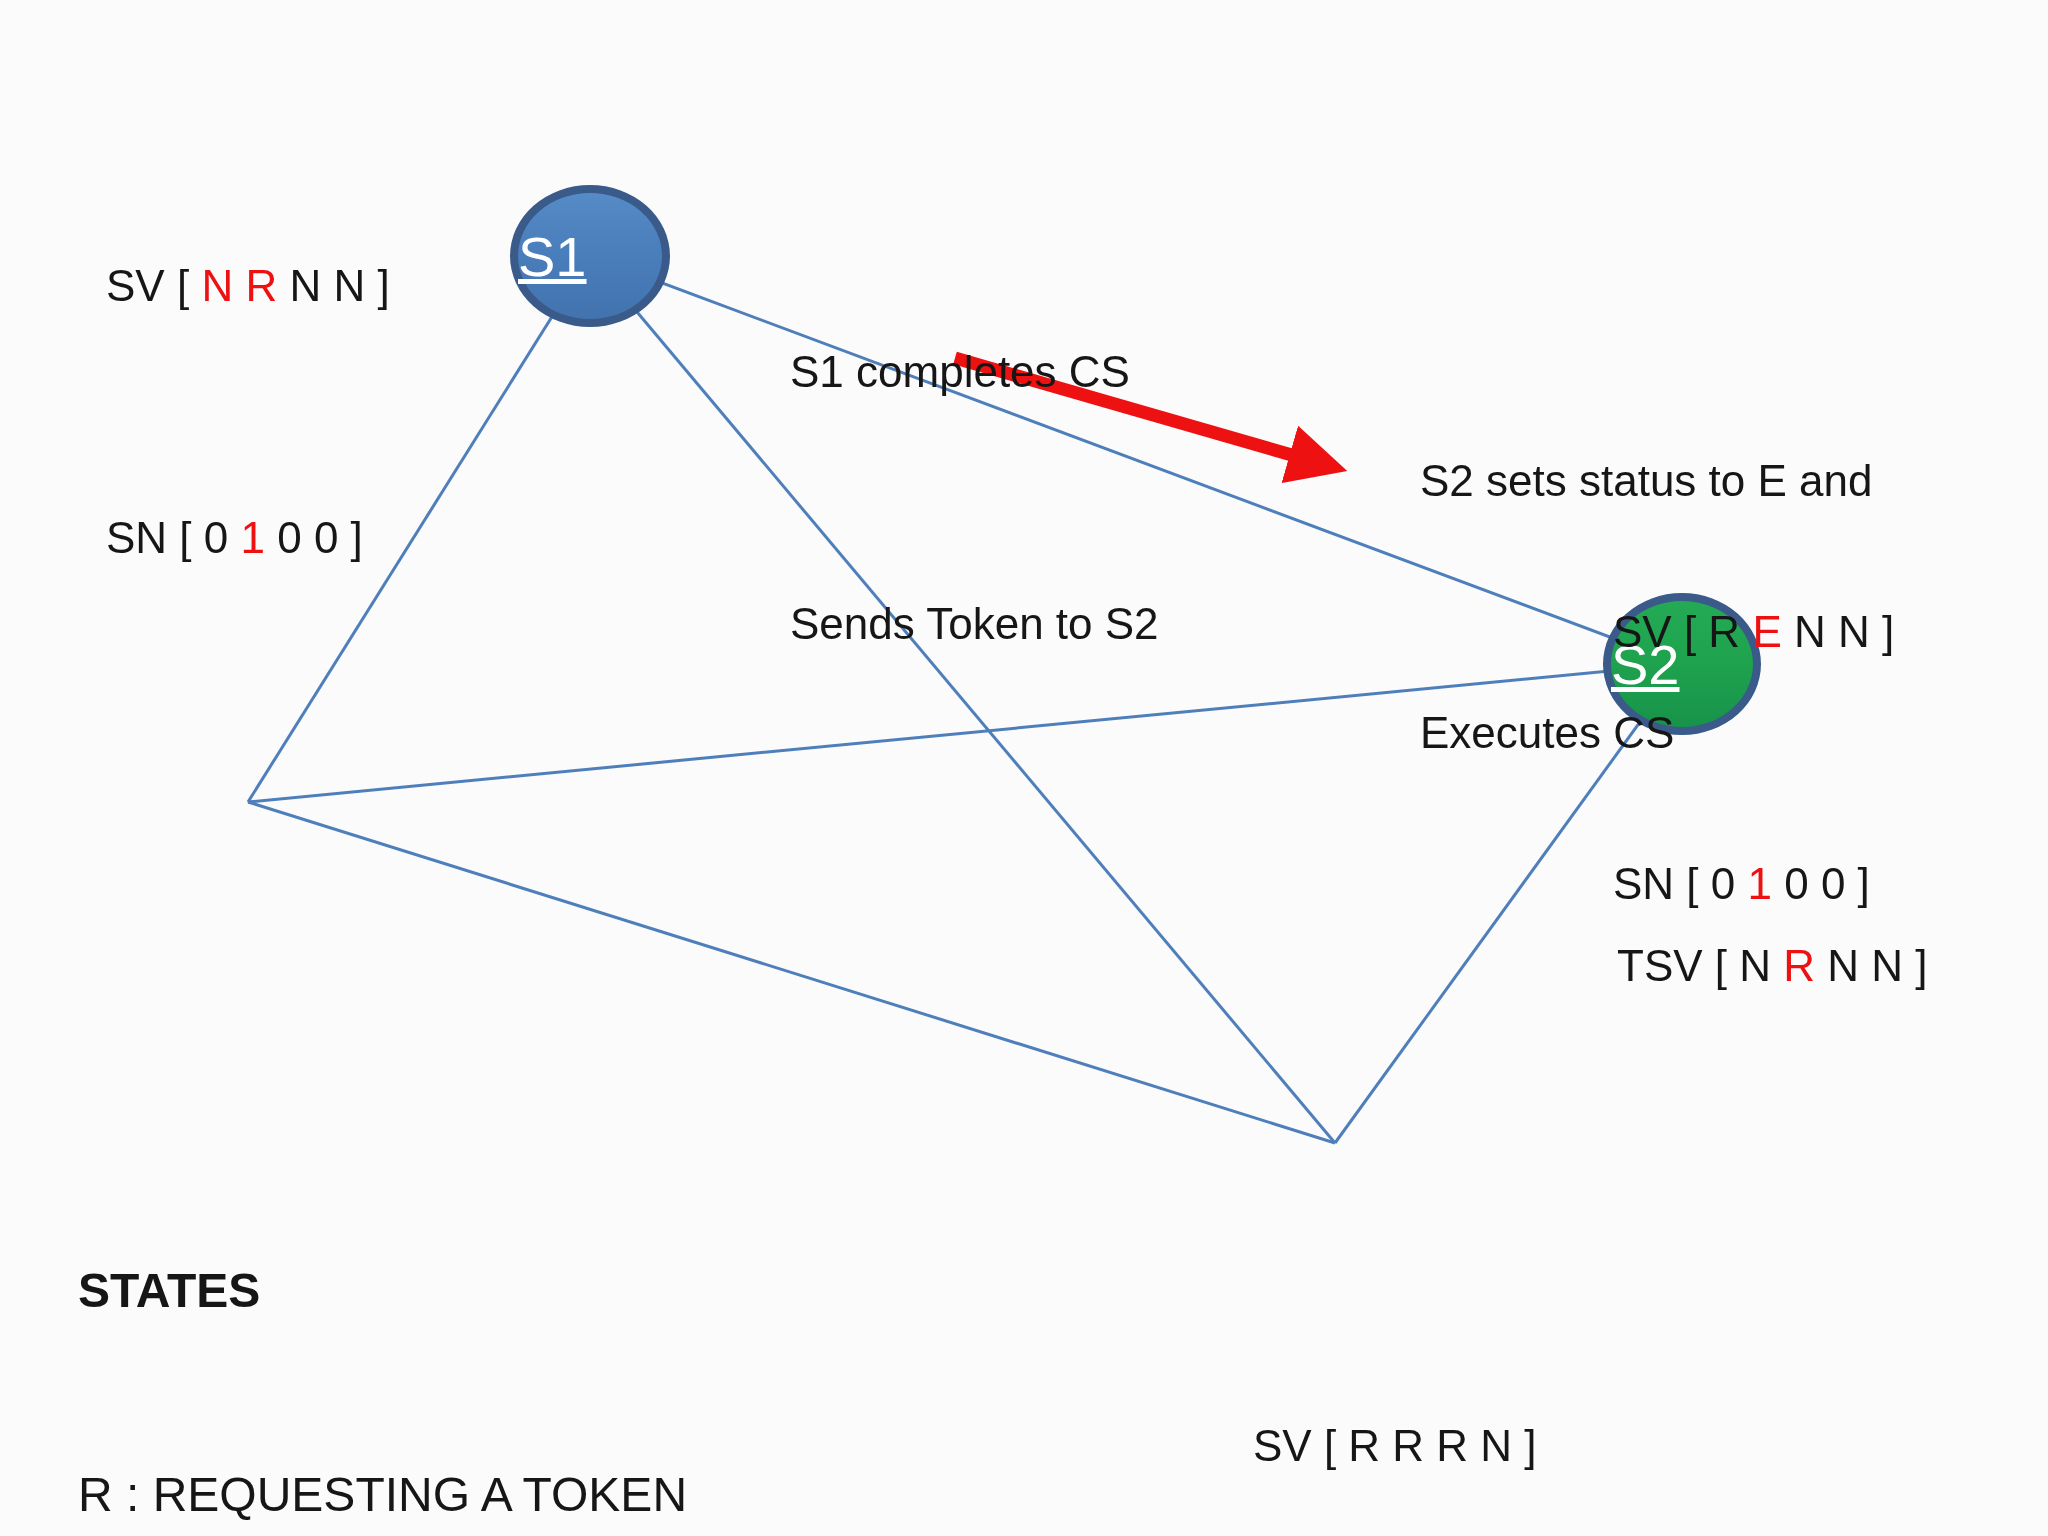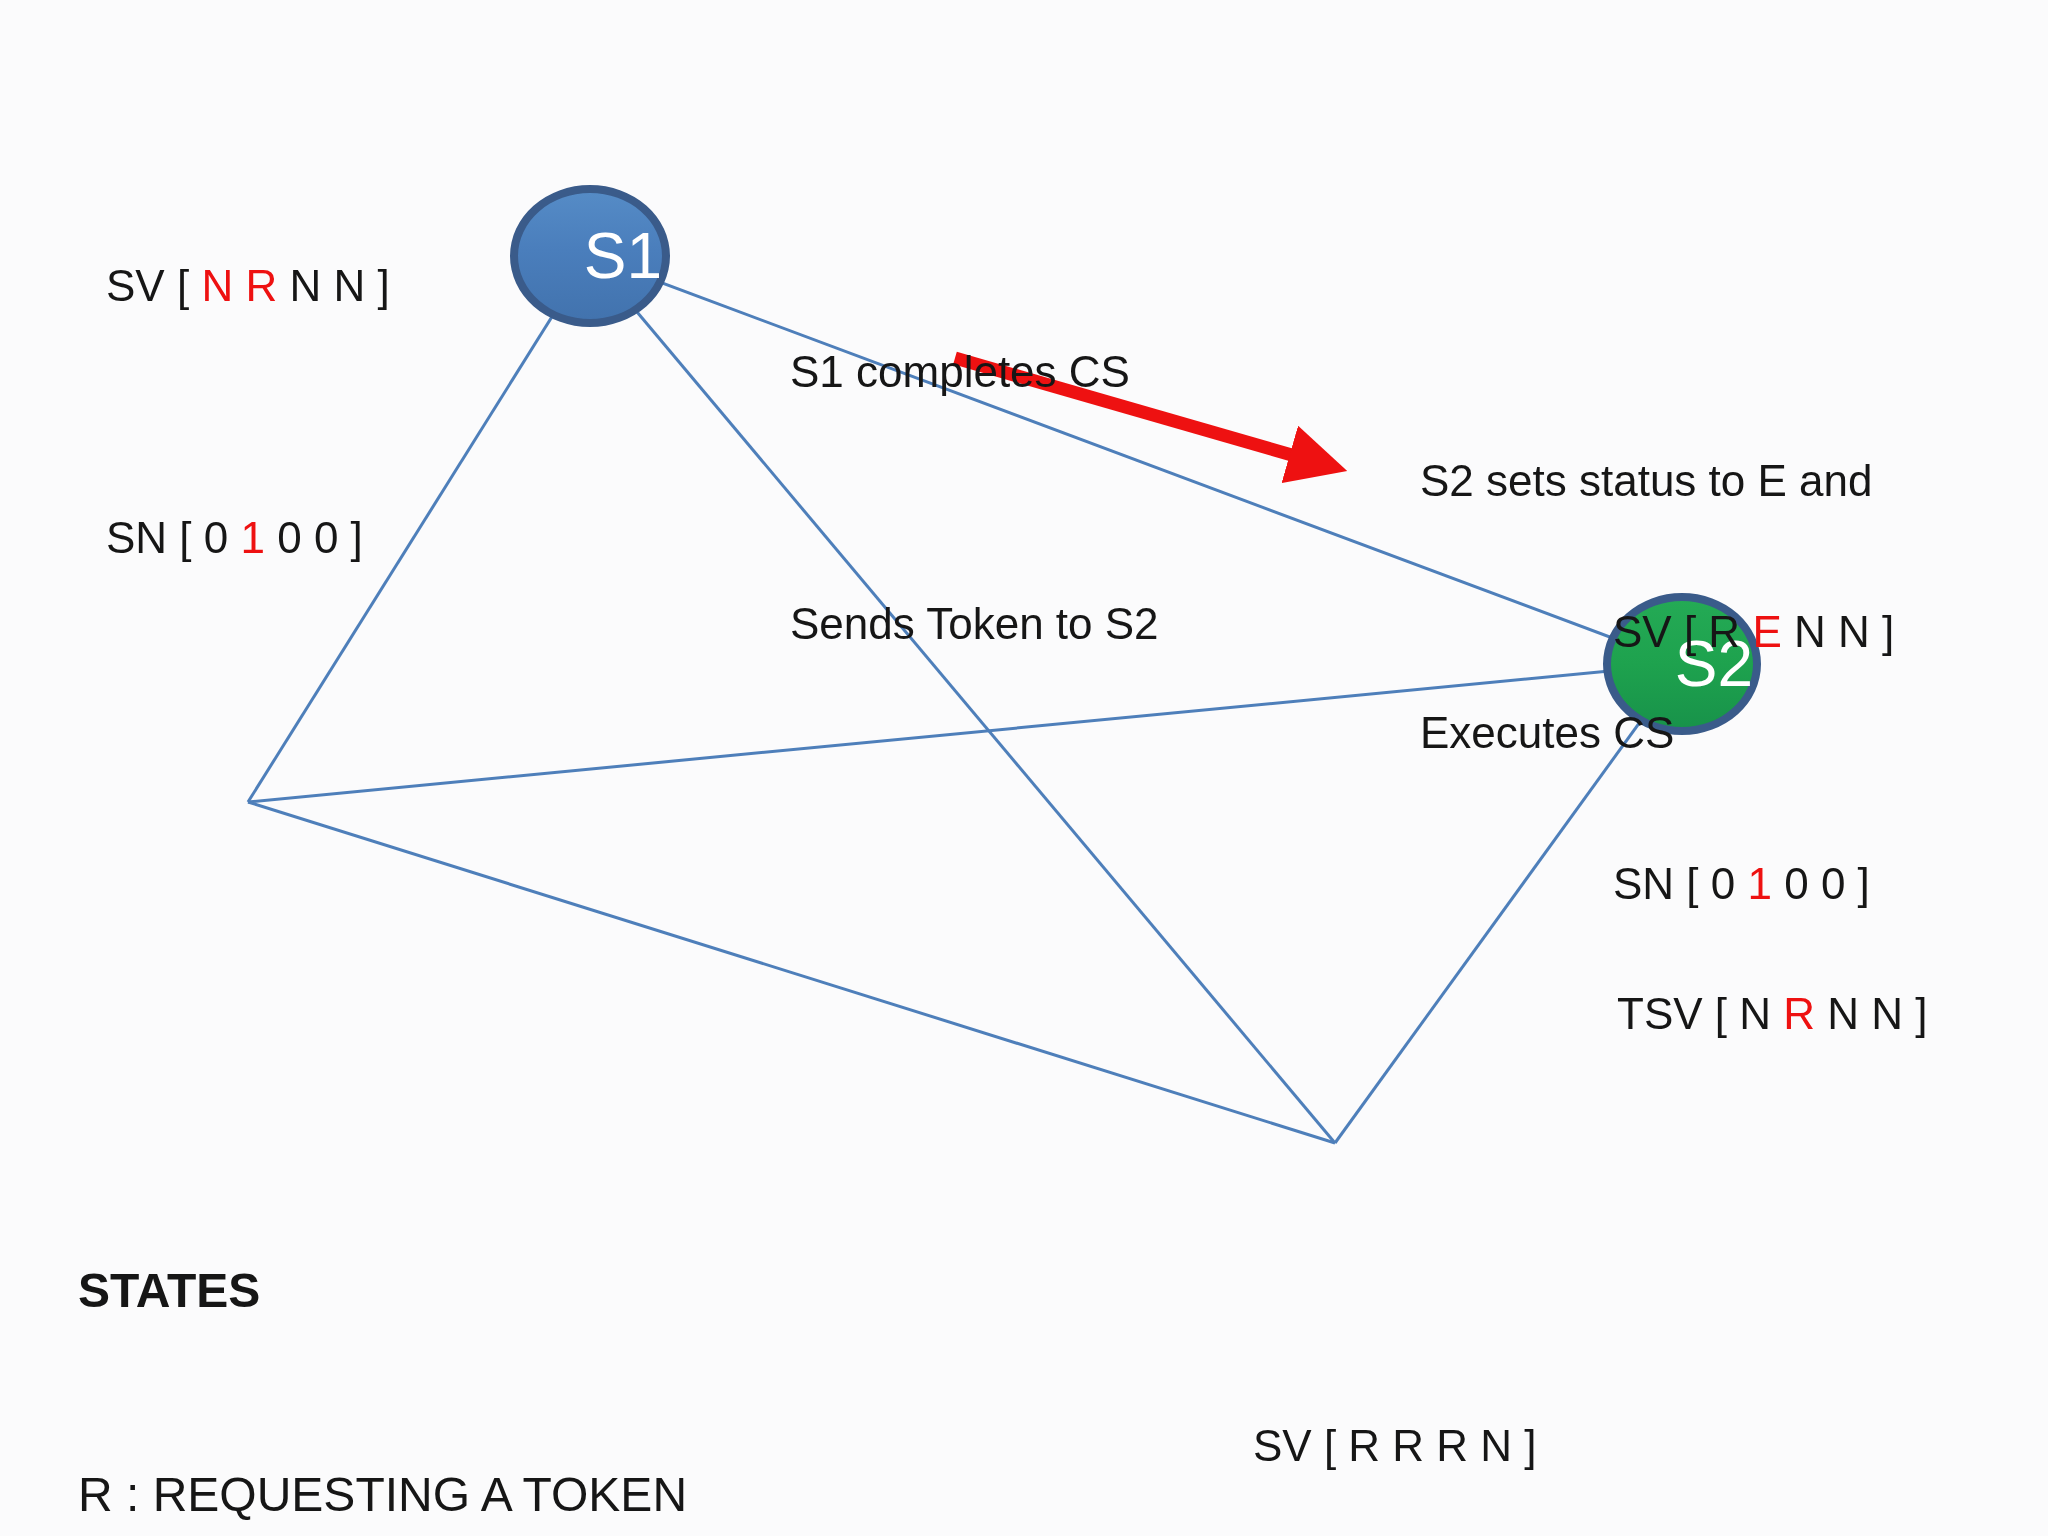--- a/index.html
+++ b/index.html
@@ -34,44 +34,45 @@
   #arrowhead path {
     fill: var(--arrow_red, #ee1111);
   }
   .node {
     position: absolute;
     box-sizing: border-box;
     border: 8px solid var(--node_border, #3a5b8a);
     border-radius: 50%;
     display: flex;
     align-items: center;
-    justify-content: flex-end;
+    justify-content: flex-start;
     color: var(--node_text, #ffffff);
-    font-size: 64px;
+    font-size: 56px;
+    text-decoration: underline;
   }
   .node-blue  { background: linear-gradient(180deg, #558bc6 0%, #4a7ebc 45%, #4273ae 100%); }
   .node-green { background: linear-gradient(180deg, #24aa55 0%, #1ea24e 50%, #18934a 100%); }
   #node-s1 { left: 510px;  top: 185px;  width: 160px; height: 142px; }
   #node-s2 { left: 1603px; top: 593px;  width: 158px; height: 142px; }
   #node-s3 { left: 170px;  top: 732px;  width: 156px; height: 140px; }
   #node-s4 { left: 1263px; top: 1073px; width: 144px; height: 140px; }
 
   .textblock {
     position: absolute;
     white-space: pre;
   }
   .big {
     font-size: 44px;
     line-height: 84px;
   }
   #t-s1-state      { left: 106px;  top: 76px; }
   #t-arrow-caption { left: 790px;  top: 162px; }
   #t-s2-caption    { left: 1420px; top: 271px; }
   #t-s2-state      { left: 1613px; top: 422px; }
-  #t-s2-token      { left: 1617px; top: 804px; text-align: center; }
+  #t-s2-token      { left: 1617px; top: 756px; text-align: center; }
   #t-s3-state      { left: 75px;   top: 894px; }
   #t-s4-state      { left: 1253px; top: 1236px; }
 
   .legend {
     left: 78px;
     top: 1121px;
     font-size: 48px;
     line-height: 68px;
   }
   .legend .title { font-weight: bold; }

